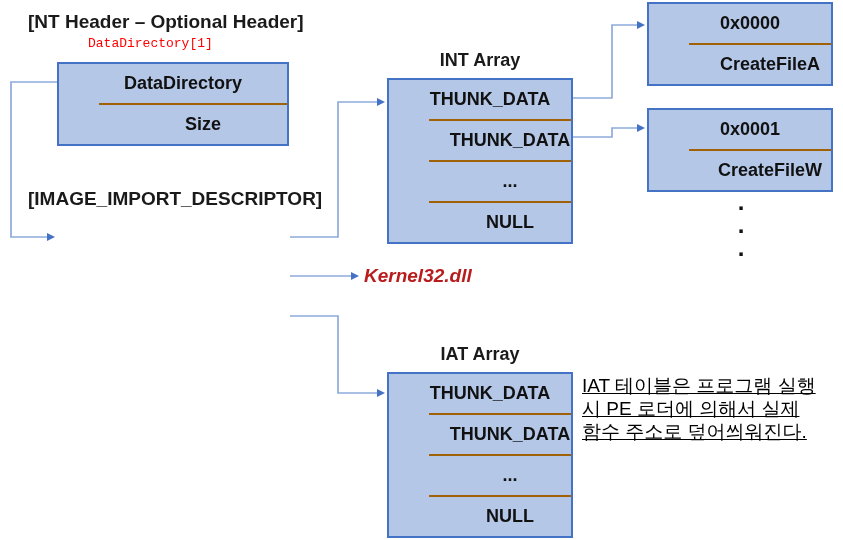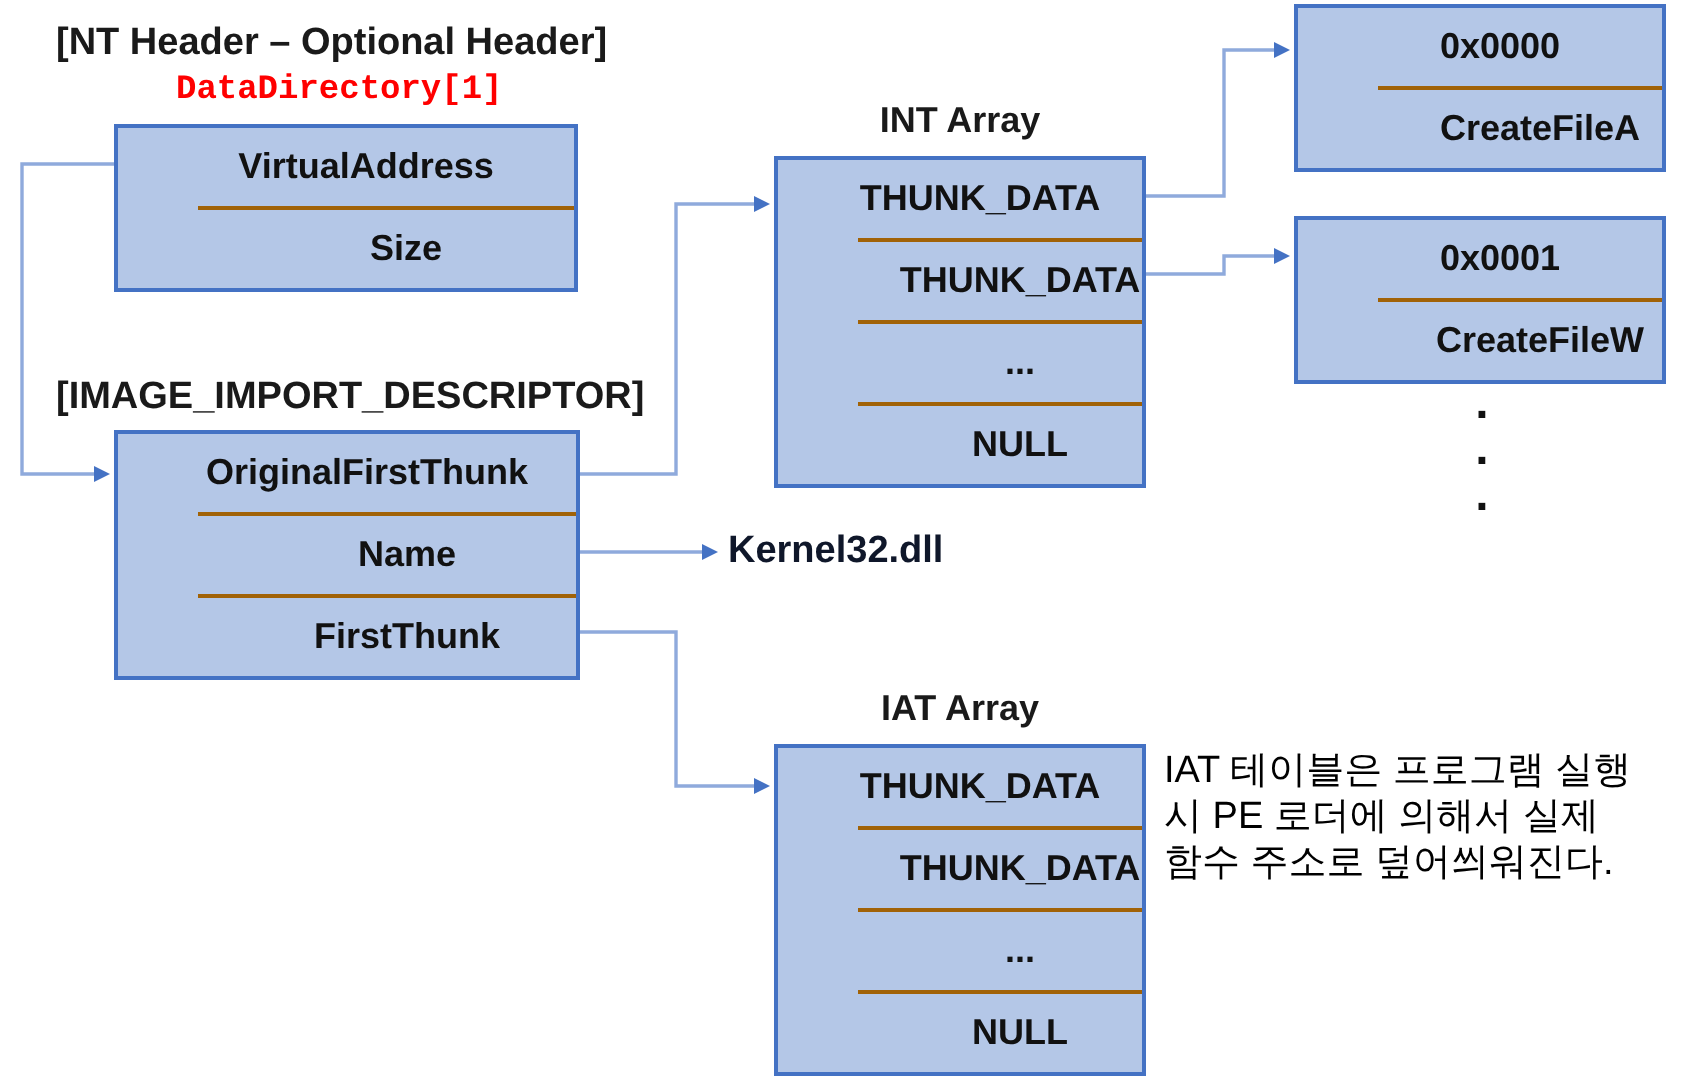--- a/index.html
+++ b/index.html
@@ -34,28 +34,29 @@
     white-space:nowrap;
     text-align:right;
   }
   .array-label{
     position:absolute;width:186px;text-align:center;
     font-weight:bold;font-size:18px;color:#1a1a1a;
   }
   .red-code{
     position:absolute;
     font-family:"Liberation Mono","DejaVu Sans Mono",monospace;
-    font-weight:bold;font-size:17px;color:#ff0000;
+    font-weight:normal;font-size:13px;color:#ff0000;
     white-space:nowrap;
     text-align:center;
   }
   .dll-label{
     position:absolute;
-    font-weight:bold;font-size:19px;color:#0f172a;
+    font-weight:bold;font-size:19px;color:#b91c1c;
     white-space:nowrap;
+    font-style:italic;
   }
   .note{
     position:absolute;
     font-size:19px;line-height:23px;color:#000000;
     white-space:nowrap;
   }
   .vdots{
     position:absolute;
     width:12px;text-align:center;
     font-weight:bold;font-size:24px;line-height:23px;color:#111111;
@@ -81,29 +82,24 @@
   </svg>
 
   <div class="diagram-title" style="left:28px;top:11px;">[NT Header – Optional Header]</div>
   <div class="red-code" style="left:88px;top:36px;">DataDirectory[1]</div>
   <div class="diagram-title" style="left:28px;top:188px;">[IMAGE_IMPORT_DESCRIPTOR]</div>
   <div class="array-label" style="left:387px;top:50px;">INT Array</div>
   <div class="array-label" style="left:387px;top:344px;">IAT Array</div>
   <div class="dll-label" style="left:364px;top:265px;">Kernel32.dll</div>
 
   <div class="box" style="left:57px;top:62px;width:232px;">
-    <div class="row">VirtualAddress</div>
+    <div class="row">DataDirectory</div>
     <div class="row">Size</div>
   </div>
 
-  <div class="box" style="left:57px;top:215px;width:233px;">
-    <div class="row">OriginalFirstThunk</div>
-    <div class="row">Name</div>
-    <div class="row">FirstThunk</div>
-  </div>
 
   <div class="box" style="left:387px;top:78px;width:186px;">
     <div class="row">THUNK_DATA</div>
     <div class="row">THUNK_DATA</div>
     <div class="row">...</div>
     <div class="row">NULL</div>
   </div>
 
   <div class="box" style="left:647px;top:2px;width:186px;">
     <div class="row">0x0000</div>
@@ -121,19 +117,19 @@
     <div>.</div>
   </div>
 
   <div class="box" style="left:387px;top:372px;width:186px;">
     <div class="row">THUNK_DATA</div>
     <div class="row">THUNK_DATA</div>
     <div class="row">...</div>
     <div class="row">NULL</div>
   </div>
 
-  <div class="note" style="left:582px;top:374px;">
+  <div class="note" style="left:582px;top:374px;text-decoration:underline;">
     <div>IAT 테이블은 프로그램 실행</div>
     <div>시 PE 로더에 의해서 실제</div>
     <div>함수 주소로 덮어씌워진다.</div>
   </div>
 
 </div>
 
 </body></html>

